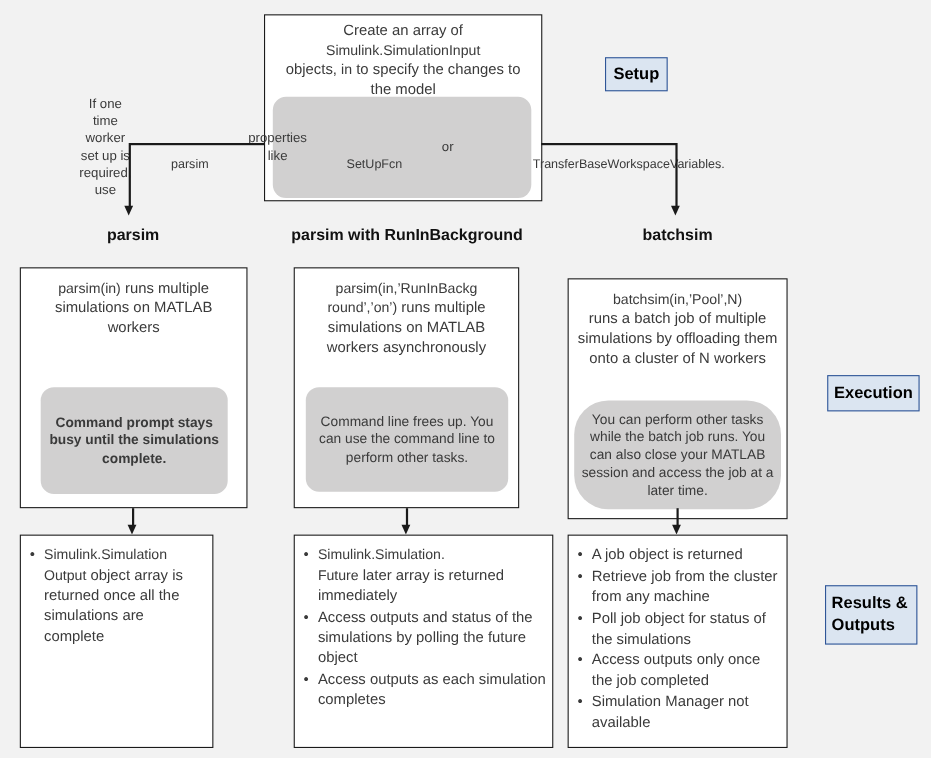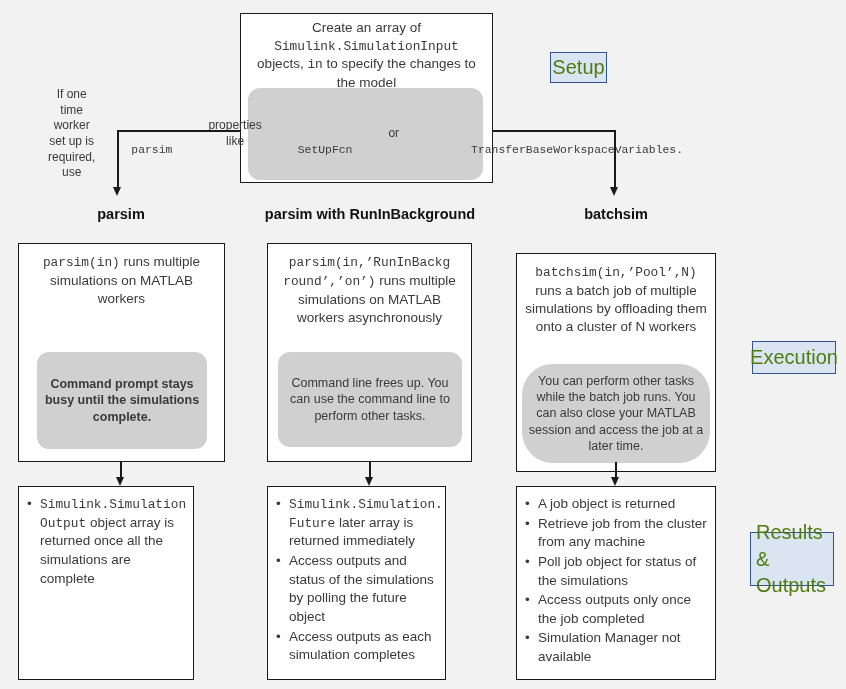--- a/index.html
+++ b/index.html
@@ -4,25 +4,25 @@
 <style>
   :root{
     --background:#f2f2f2; --box-fill:#ffffff; --box-border:#1a1a1a;
     --note-fill:#d1d0d0; --label-fill:#dbe5f1; --label-border:#2f5597;
     --text:#3a3a3a; --line:#1a1a1a;
   }
   html,body{margin:0;padding:0;background:var(--background);}
   .canvas{position:relative;width:846px;height:689px;background:var(--background);
           font-family:"Liberation Sans",sans-serif;color:var(--text);overflow:hidden;padding-left:20px;}
   .box{position:absolute;background:var(--box-fill);border:1.5px solid var(--box-border);box-sizing:border-box;}
-  .mono{font-family:Liberation Mono, monospace;font-size:.95em;margin-top:32px;}
+  .mono{font-family:Liberation Sans, sans-serif;font-size:.95em;margin-top:32px;}
   .note{position:absolute;background:var(--note-fill);border-radius:12px;display:flex;align-items:center;
         justify-content:center;text-align:center;box-sizing:border-box;padding:3px 6px;line-height:1.3;gap:36px;}
   .stage{position:absolute;background:var(--label-fill);border:1.6px solid var(--label-border);box-sizing:border-box;
-         display:flex;align-items:center;justify-content:center;font-size:20px;color:#4d7c0f;}
+         display:flex;align-items:center;justify-content:center;font-size:15px;color:#000000;font-weight:bold;}
   .stage.left-align{justify-content:flex-start;padding-left:5px;text-align:left;line-height:1.32;}
   .hline,.vline{position:absolute;background:var(--line);}
   .hline{height:1.5px;} .vline{width:1.5px;}
   .arrow-down{position:absolute;width:0;height:0;border-left:4.5px solid transparent;
               border-right:4.5px solid transparent;border-top:9.5px solid var(--line);}
   .col-header{position:absolute;font-weight:bold;font-size:14.5px;text-align:center;color:#111;height:20px;}
   .top-text{padding:5px 8px 0;text-align:center;font-size:13.5px;line-height:1.3;}
   .exec-text{padding:9px 13px 0;text-align:center;font-size:13.5px;line-height:1.32;}
   .results-list{margin:0;padding:8px 4px 0 6px;list-style:none;font-size:13.5px;line-height:1.38;text-align:left;}
   .results-list li{position:relative;padding-left:15px;margin-bottom:1px;}
@@ -86,21 +86,21 @@
   <div class="vline" style="left:369px;top:462px;height:16px;"></div>
   <div class="arrow-down" style="left:365px;top:477px;"></div>
   <div class="vline" style="left:615px;top:462px;height:16px;"></div>
   <div class="arrow-down" style="left:611px;top:477px;"></div>
 
   <div class="box" style="left:18px;top:486px;width:176px;height:194px;">
     <ul class="results-list">
         <li><span class="mono">Simulink.Simulation</span><br><span class="mono">Output</span><span> object array is returned once all the simulations are complete</span></li>
       </ul>
   </div>
-  <div class="box" style="left:267px;top:486px;width:179px;height:194px;">
+  <div class="box" style="left:267px;top:486px;width:236px;height:194px;">
     <ul class="results-list">
         <li><span class="mono">Simulink.Simulation.</span><br><span class="mono">Future</span><span> later array is returned immediately</span></li>
         <li><span>Access outputs and status of the simulations by polling the future object</span></li>
         <li><span>Access outputs as each simulation completes</span></li>
       </ul>
   </div>
   <div class="box" style="left:516px;top:486px;width:200px;height:194px;">
     <ul class="results-list">
         <li><span>A job object is returned</span></li>
         <li><span>Retrieve job from the cluster from any machine</span></li>

